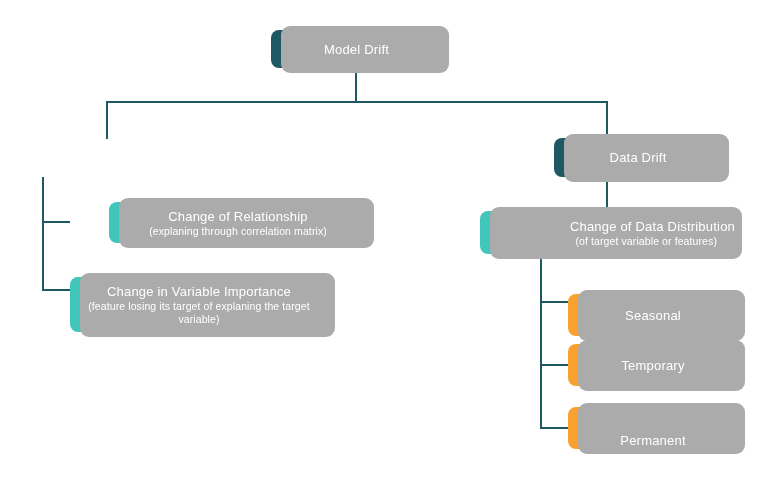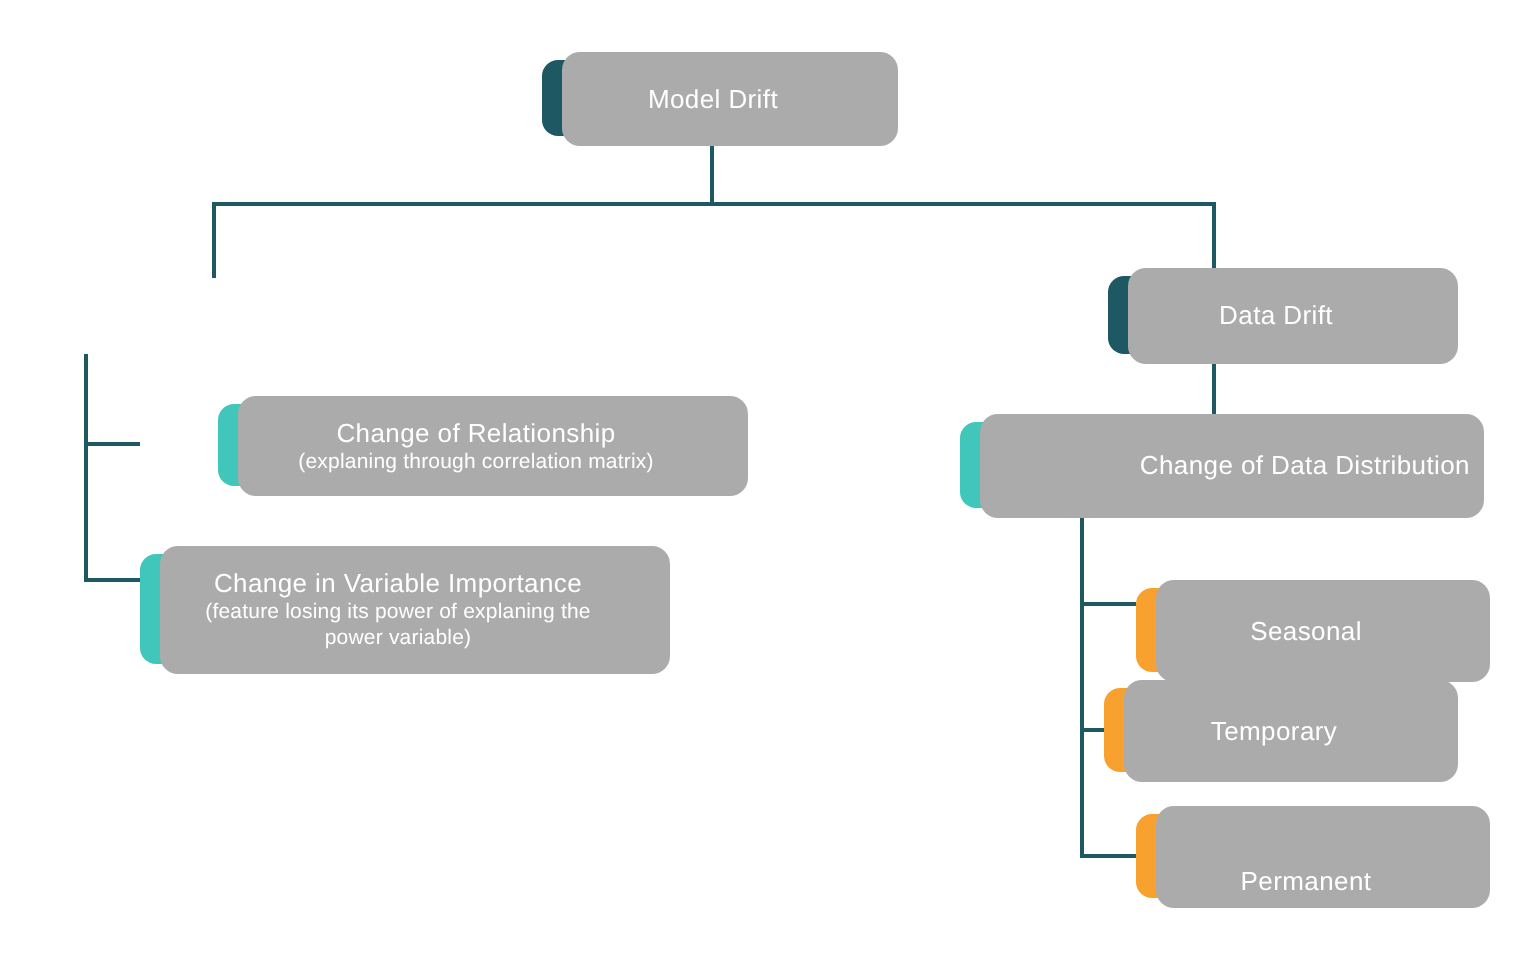--- a/index.html
+++ b/index.html
@@ -94,32 +94,33 @@
     <span class="node-title">Data Drift</span>
   </div>
 
   <div class="node node--teal" style="left:70px; top:202px; width:258px; height:41px;margin-left:39px;">
     <span class="node-title">Change of Relationship</span>
     <span class="node-sub">(explaning through correlation matrix)</span>
   </div>
 
   <div class="node node--teal" style="left:70px; top:277px; width:258px; height:55px;text-align:center;">
     <span class="node-title">Change in Variable Importance</span>
-    <span class="node-sub">(feature losing its power of explaning the power variable)</span>
+    <span class="node-sub">(feature losing its target of explaning the target variable)</span>
   </div>
 
   <div class="node node--teal" style="left:480px; top:211px; width:255px; height:43px;align-items:flex-end;">
     <span class="node-title">Change of Data Distribution</span>
+    <span class="node-sub">(of target variable or features)</span>
   </div>
 
   <div class="node node--orange" style="left:568px; top:294px; width:170px; height:42px;">
     <span class="node-title">Seasonal</span>
   </div>
 
-  <div class="node node--orange" style="left:552px; top:344px; width:170px; height:42px;">
+  <div class="node node--orange" style="left:568px; top:344px; width:170px; height:42px;">
     <span class="node-title">Temporary</span>
   </div>
 
   <div class="node node--orange" style="left:568px; top:407px; width:170px; height:42px;justify-content:flex-end;">
     <span class="node-title">Permanent</span>
   </div>
 
 </div>
 
 </body></html>

